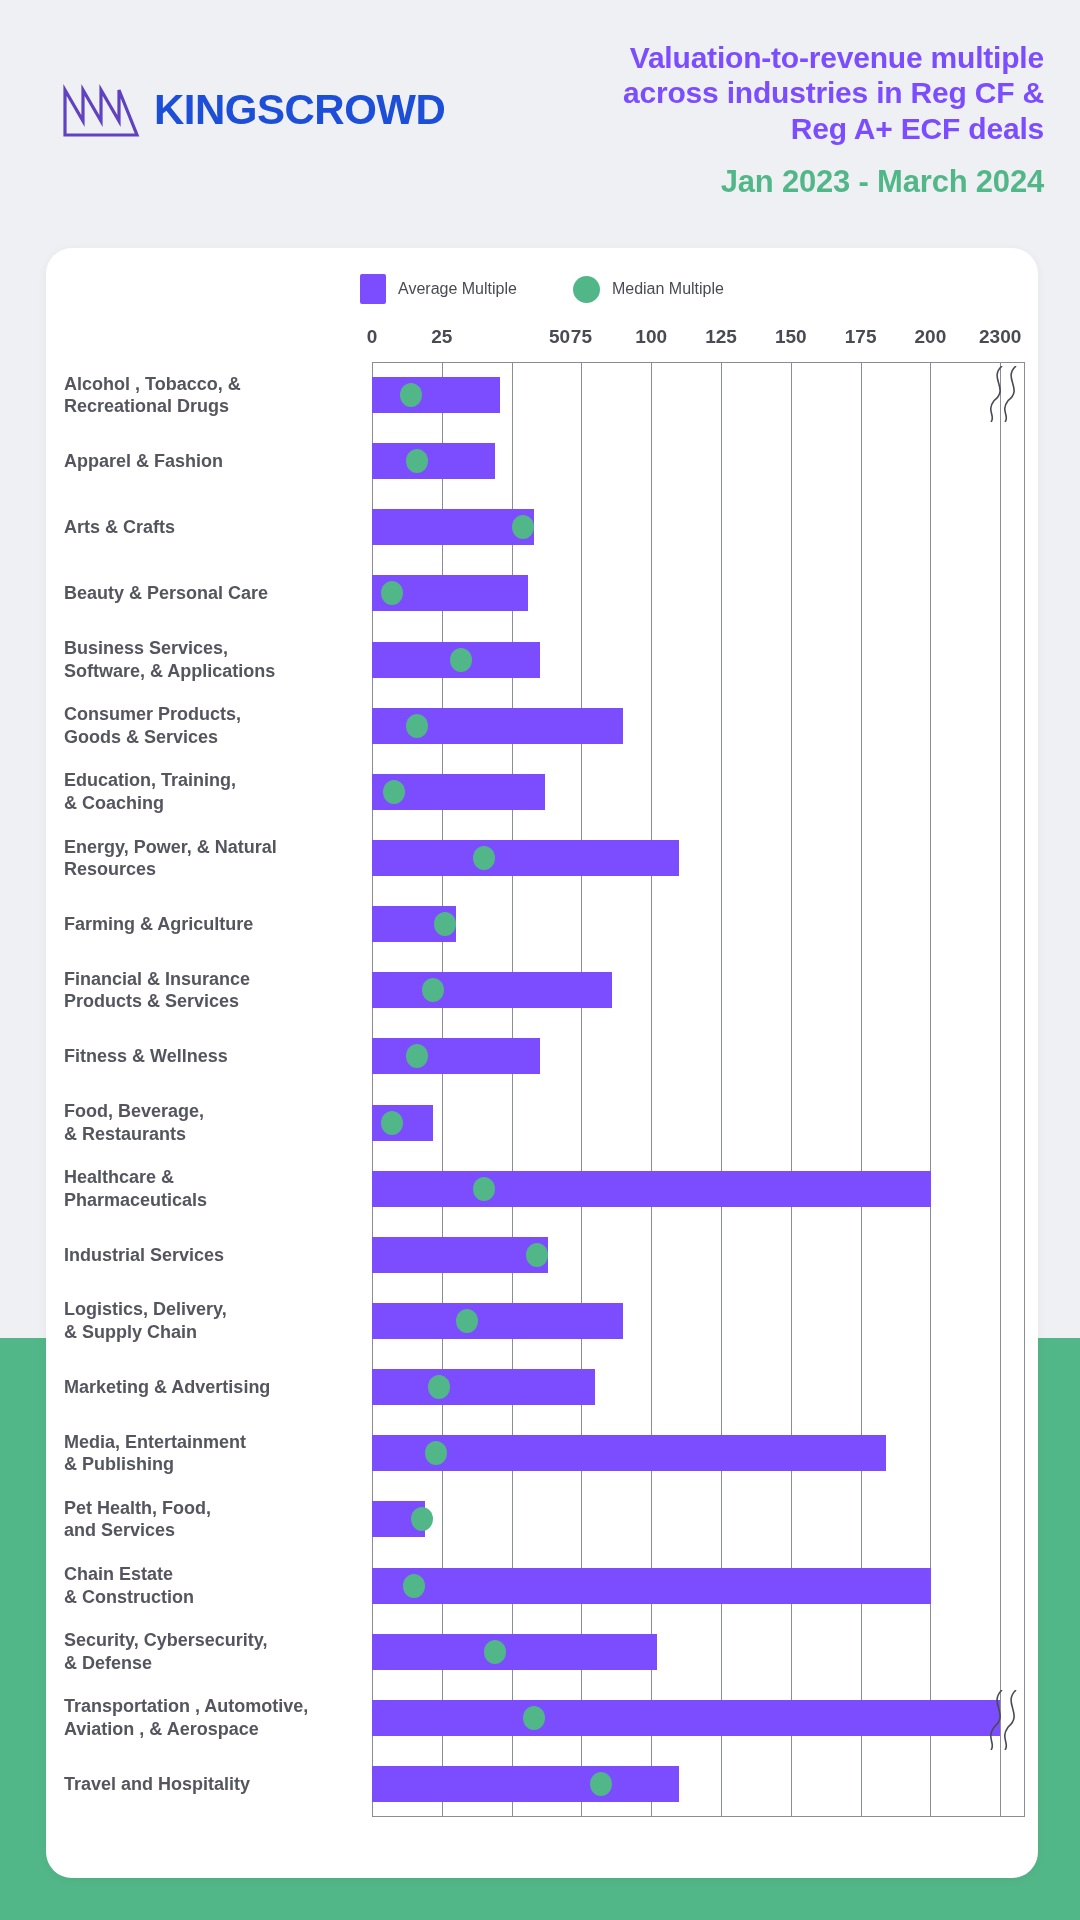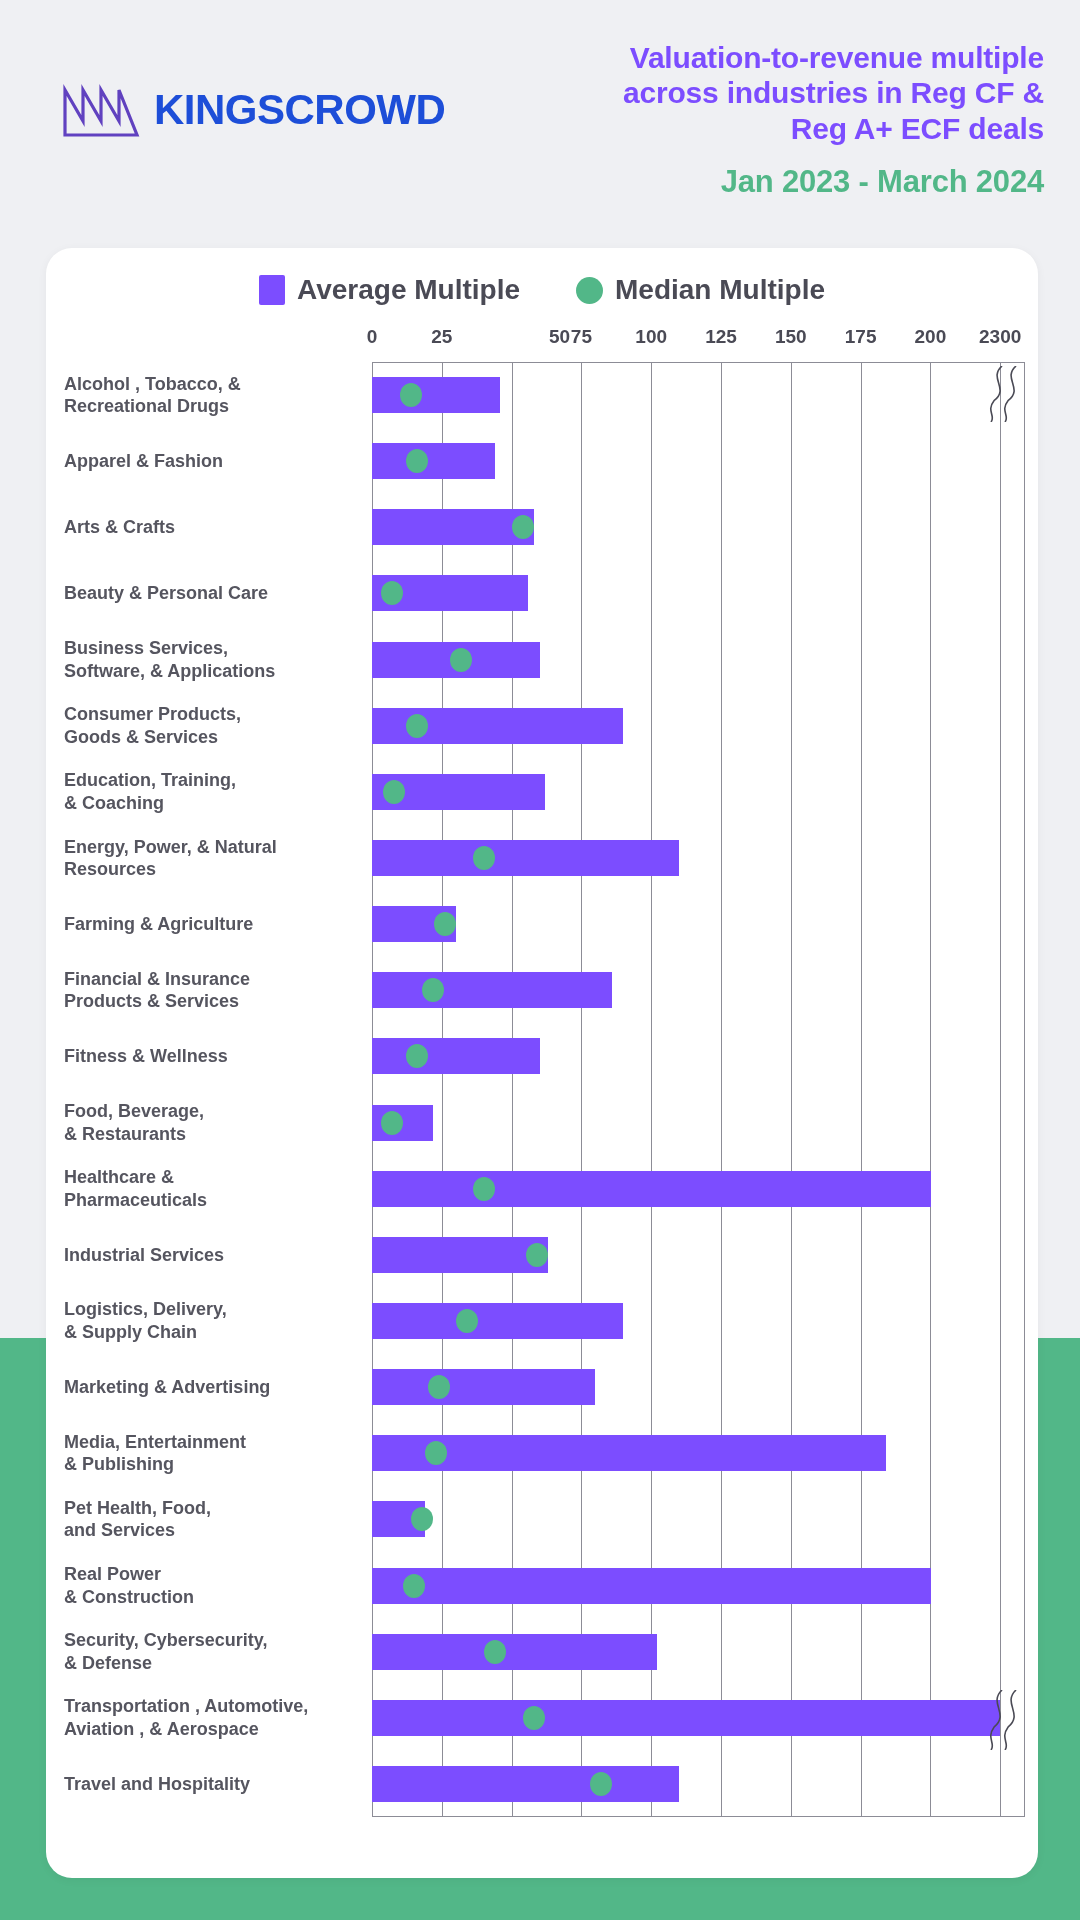--- a/index.html
+++ b/index.html
@@ -69,21 +69,21 @@
     display: flex; justify-content: center; align-items: center; gap: 56px;
   }
   .legend-item { display: flex; align-items: center; gap: 12px; }
   .legend-swatch-square {
     width: 26px; height: 30px; background: #7c4dff; border-radius: 2px;
   }
   .legend-swatch-circle {
     width: 27px; height: 27px; background: #52b788; border-radius: 50%;
   }
   .legend-label {
-    font-size: 28px; font-weight: 700; color: #4a4a55;
+    font-size: 16px; font-weight: 400; color: #4a4a55;
   }
   
   .plot {
     position: absolute;
     left: 0; top: 78px;
     width: 992px; height: 1520px;
   }
   .axis-labels {
     position: absolute; left: 0; top: 0; width: 992px; height: 26px;
   }
@@ -346,21 +346,21 @@
           <div class="row" style="top: 1124.32px; height: 66.1364px;">
             <div class="cat-label" style="top: 10.5682px;">
               <div>Pet Health, Food,</div>
               <div>and Services</div>
             </div>
             <div class="bar" style="left: 326px; width: 53.048px; background: rgb(124, 77, 255); top: 15.0682px;"></div>
             <div class="dot" style="left: 376.256px; background: rgb(82, 183, 136); top: 21.0682px;"></div>
           </div>
           <div class="row" style="top: 1190.45px; height: 66.1364px;">
             <div class="cat-label" style="top: 10.5682px;">
-              <div>Real Power</div>
+              <div>Chain Estate</div>
               <div>&amp; Construction</div>
             </div>
             <div class="bar" style="left: 326px; width: 559.382px; background: rgb(124, 77, 255); top: 15.0682px;"></div>
             <div class="dot" style="left: 367.88px; background: rgb(82, 183, 136); top: 21.0682px;"></div>
           </div>
           <div class="row" style="top: 1256.59px; height: 66.1364px;">
             <div class="cat-label" style="top: 10.5682px;">
               <div>Security, Cybersecurity,</div>
               <div>&amp; Defense</div>
             </div>

